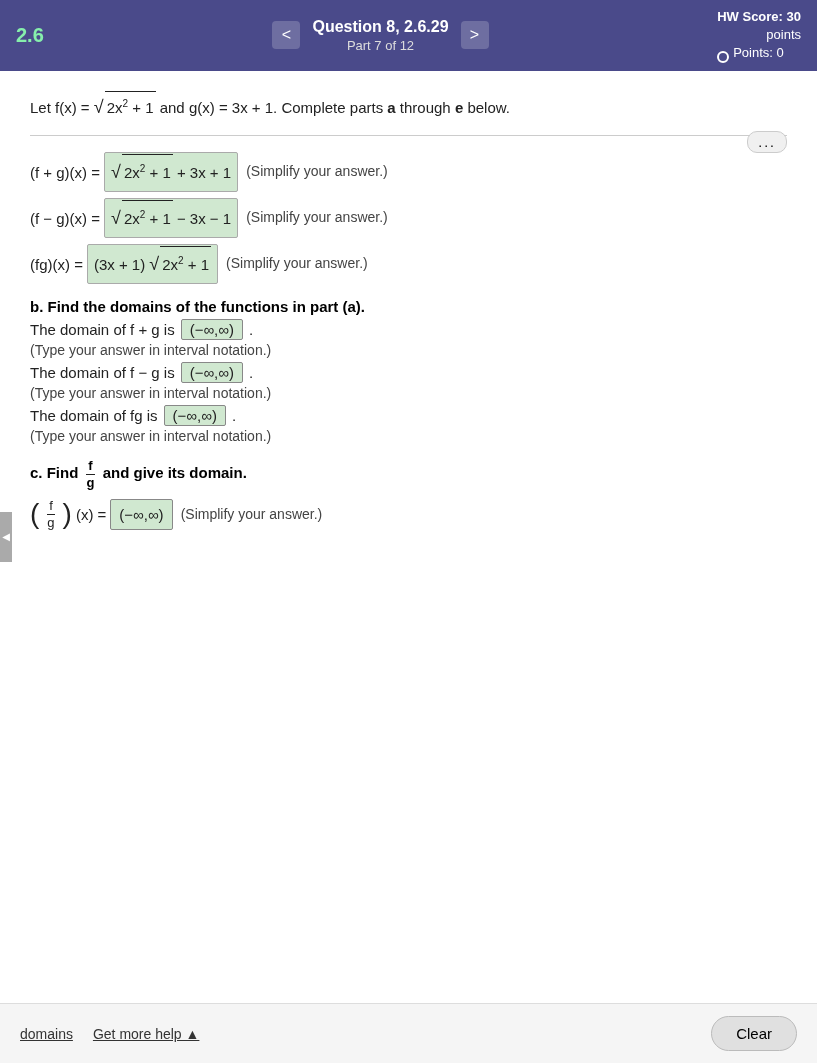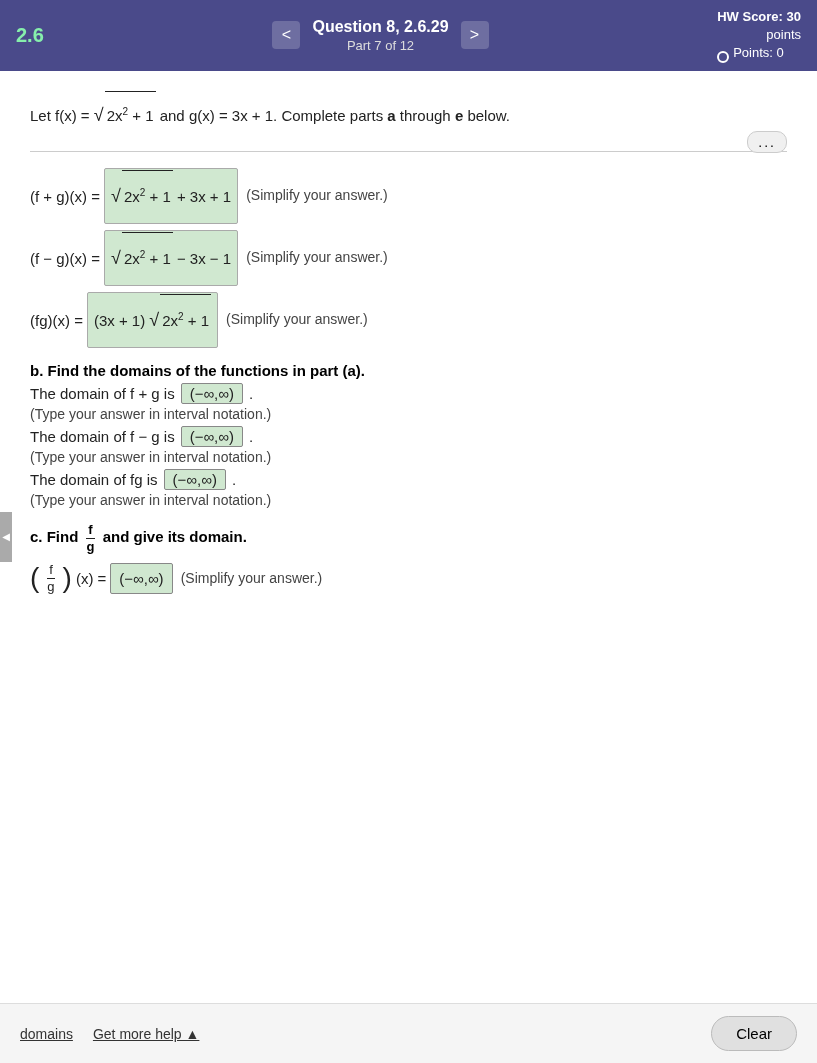--- a/index.html
+++ b/index.html
@@ -182,21 +182,21 @@
       position: relative;
       font-size: 15px;
     }
     .sqrt-symbol {
       font-size: 18px;
       line-height: 1;
       margin-right: 1px;
     }
     .sqrt-radicand {
       border-top: 1.5px solid #222;
-      padding: 12px 2px;
+      padding: 4px 2px;
       display: inline-block;
       font-size: 15px;
     }
     sup {
       font-size: 10px;
       vertical-align: super;
     }
 
     .fraction-inline {
       display: inline-flex;

